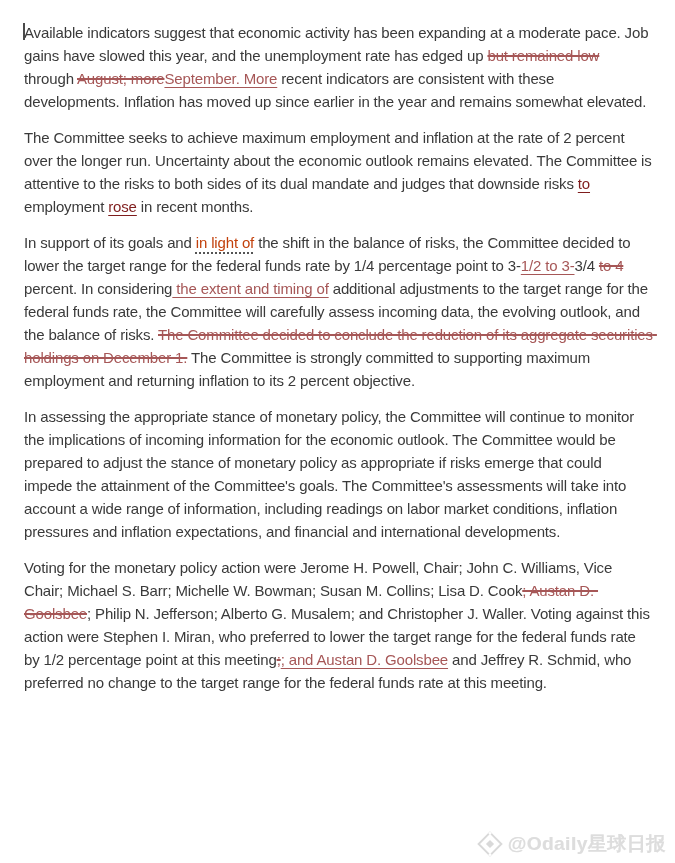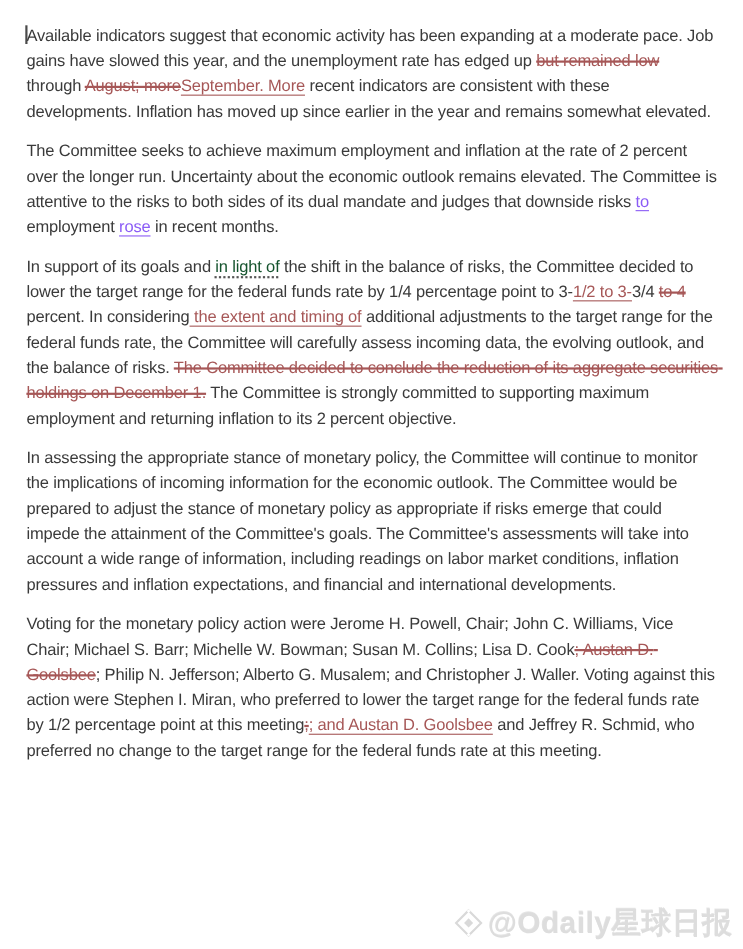--- a/index.html
+++ b/index.html
@@ -35,27 +35,27 @@
     text-decoration: line-through;
     text-decoration-thickness: 1.5px;
   }
   .seg-insert {
     color: #a65757;
     text-decoration: underline;
     text-decoration-thickness: 1.2px;
     text-underline-offset: 2.5px;
   }
   .seg-underline {
-    color: #8b5cf6;
+    color: #7f1d1d;
     text-decoration: underline;
     text-decoration-thickness: 1.4px;
     text-underline-offset: 2.5px;
   }
   .seg-dotted {
-    color: #14532d;
+    color: #c2410c;
     text-decoration: underline dotted;
     text-decoration-thickness: 1.6px;
     text-underline-offset: 3.5px;
     text-decoration-color: #555;
   }
   .cursor {
     position: absolute;
     left: 23px;
     top: 23px;
     width: 1.5px;
@@ -63,21 +63,21 @@
     background: #4a4a4a;
   }
   .watermark {
     position: absolute;
     right: 9px;
     bottom: 6px;
     display: flex;
     align-items: center;
     gap: 5px;
     color: #dddddd;
-    font-size: 27px;
+    font-size: 19px;
     font-weight: bold;
     letter-spacing: 0.5px;
     text-shadow: 1px 1px 0 #ffffff, -0.5px -0.5px 0 rgba(0,0,0,0.10);
     user-select: none;
   }
   .watermark svg {
     display: block;
     filter: drop-shadow(1px 1px 0 #ffffff);
   }
 </style>

